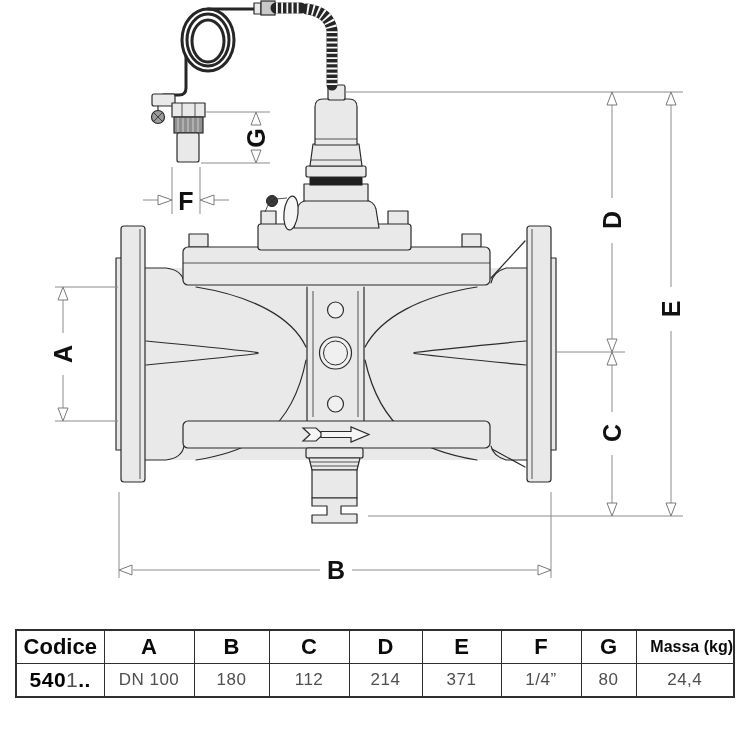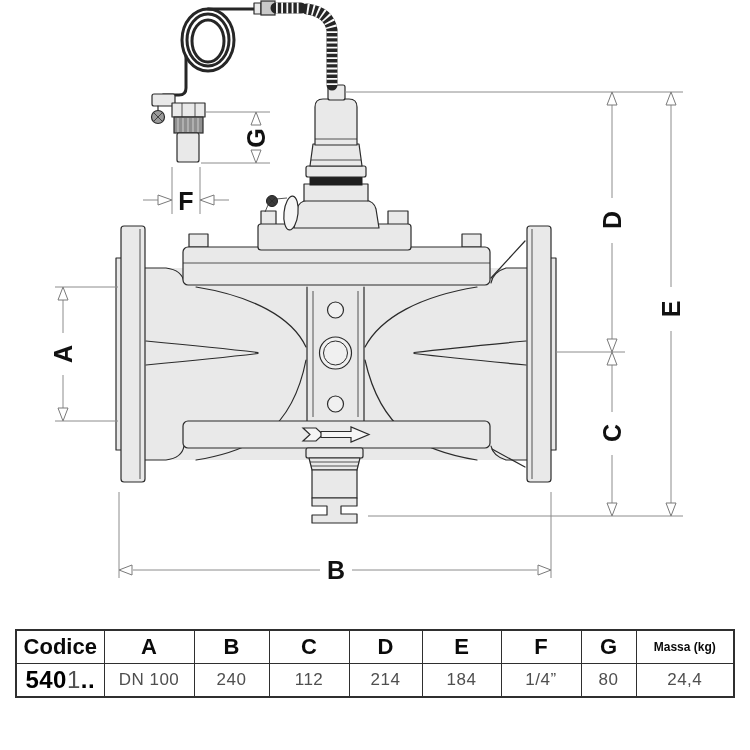--- a/index.html
+++ b/index.html
@@ -17,23 +17,23 @@
   .dimarrow{fill:#ffffff;stroke:#7a7a7a;stroke-width:1;stroke-linejoin:miter;}
   .dimlabel{font-family:"Liberation Sans",sans-serif;font-weight:bold;font-size:25px;fill:#111;}
 
   
   #dimtable{position:absolute;left:15px;top:629px;width:718px;border-collapse:collapse;
             table-layout:fixed;background:#fff;}
   #dimtable th,#dimtable td{border:1.5px solid #2f2f2f;text-align:center;vertical-align:middle;
             padding:0;overflow:hidden;white-space:nowrap;}
   #dimtable{border:2px solid #2f2f2f;}
   #dimtable th{height:32px;font-size:22px;font-weight:bold;color:#0a0a0a;}
-  #dimtable th.small{font-size:12px;}
+  #dimtable th.small{font-size:16px;text-align:right;}
   #dimtable td{height:32px;font-size:17px;color:#4f4f4f;font-weight:400;letter-spacing:0.5px;}
-  #dimtable td.code{font-size:24px;}
+  #dimtable td.code{font-size:21px;}
   .cb{font-weight:bold;color:#000;}
   .cm{font-weight:400;color:#4f4f4f;}
 </style>
 </head>
 <body>
 
 <div id="stage">
 
 <svg width="750" height="620" viewBox="0 0 750 620">
 
@@ -226,24 +226,24 @@
       <th>E</th>
       <th>F</th>
       <th>G</th>
       <th class="small">Massa (kg)</th>
     </tr>
   </thead>
   <tbody>
     <tr>
       <td class="code"><span class="cb">540</span><span class="cm">1</span><span class="cb">..</span></td>
       <td>DN 100</td>
-      <td>240</td>
+      <td>180</td>
       <td>112</td>
       <td>214</td>
-      <td>184</td>
+      <td>371</td>
       <td>1/4”</td>
       <td>80</td>
       <td>24,4</td>
     </tr>
   </tbody>
 </table>
 
 </div>
 
 </body></html>

